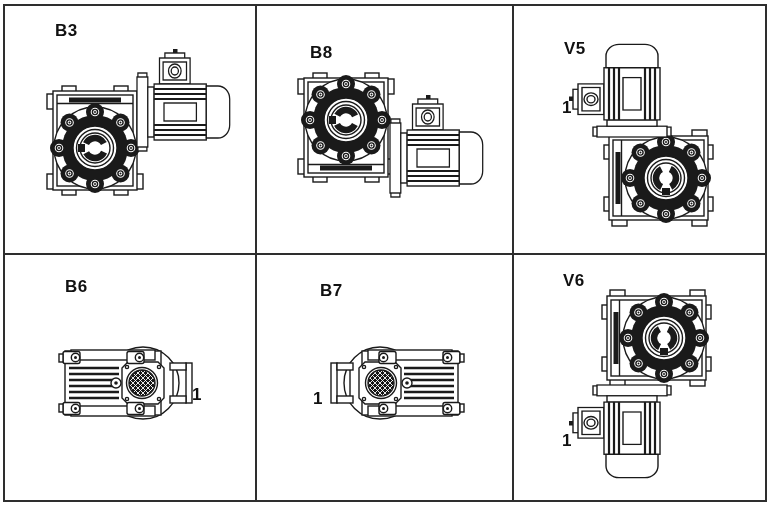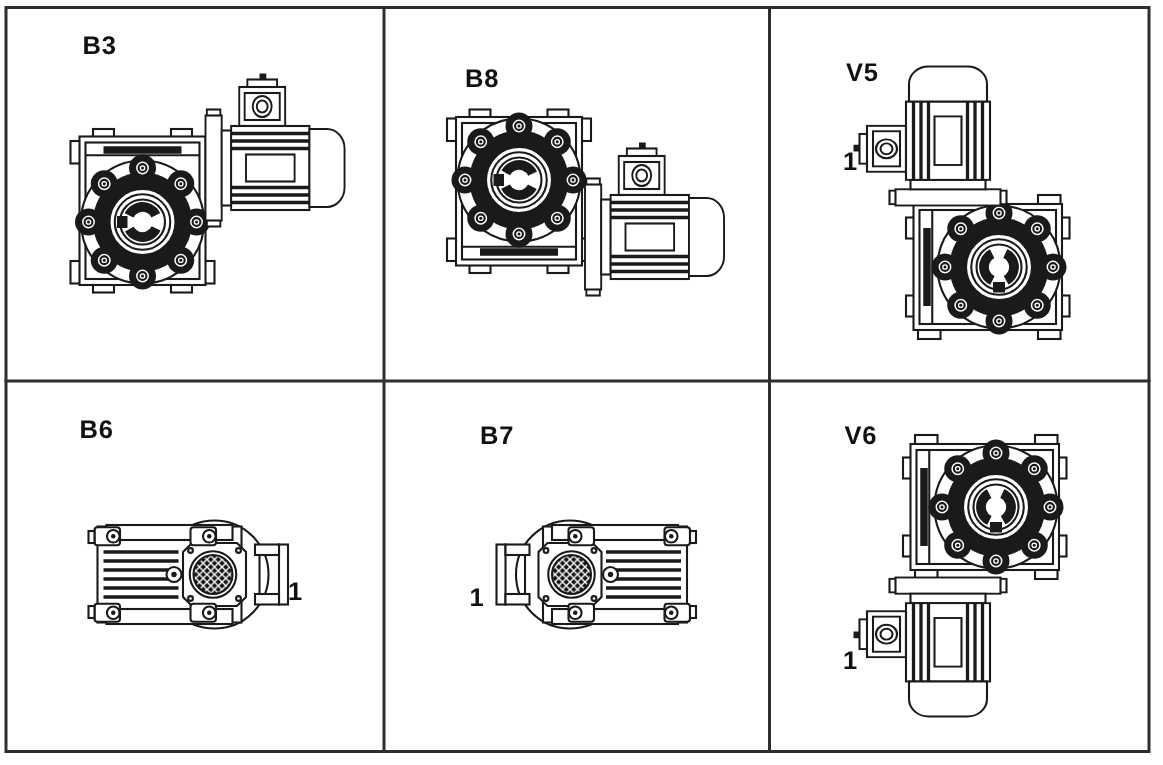--- a/index.html
+++ b/index.html
@@ -209,22 +209,22 @@
         </g>
       <g transform="translate(632,385) scale(1,-1) rotate(-90) scale(0.9,1)">
           <use href="#motorSide"></use>
         </g>
     </g>
   </svg>
 
   <span class="lbl" style="left:7px;top:22px">B3</span>
   <span class="lbl" style="left:262px;top:44px">B8</span>
   <span class="lbl" style="left:516px;top:40px">V5</span>
-  <span class="lbl" style="left:5px;top:278px">B6</span>
+  <span class="lbl" style="left:17px;top:278px">B6</span>
   <span class="lbl" style="left:272px;top:282px">B7</span>
-  <span class="lbl" style="left:515px;top:282px">V6</span>
+  <span class="lbl" style="left:515px;top:272px">V6</span>
 
   <span class="mk" style="left:562px;top:99px">1</span>
   <span class="mk" style="left:192px;top:386px">1</span>
   <span class="mk" style="left:313px;top:390px">1</span>
   <span class="mk" style="left:562px;top:432px">1</span>
 
 </div>
 
 </body></html>

